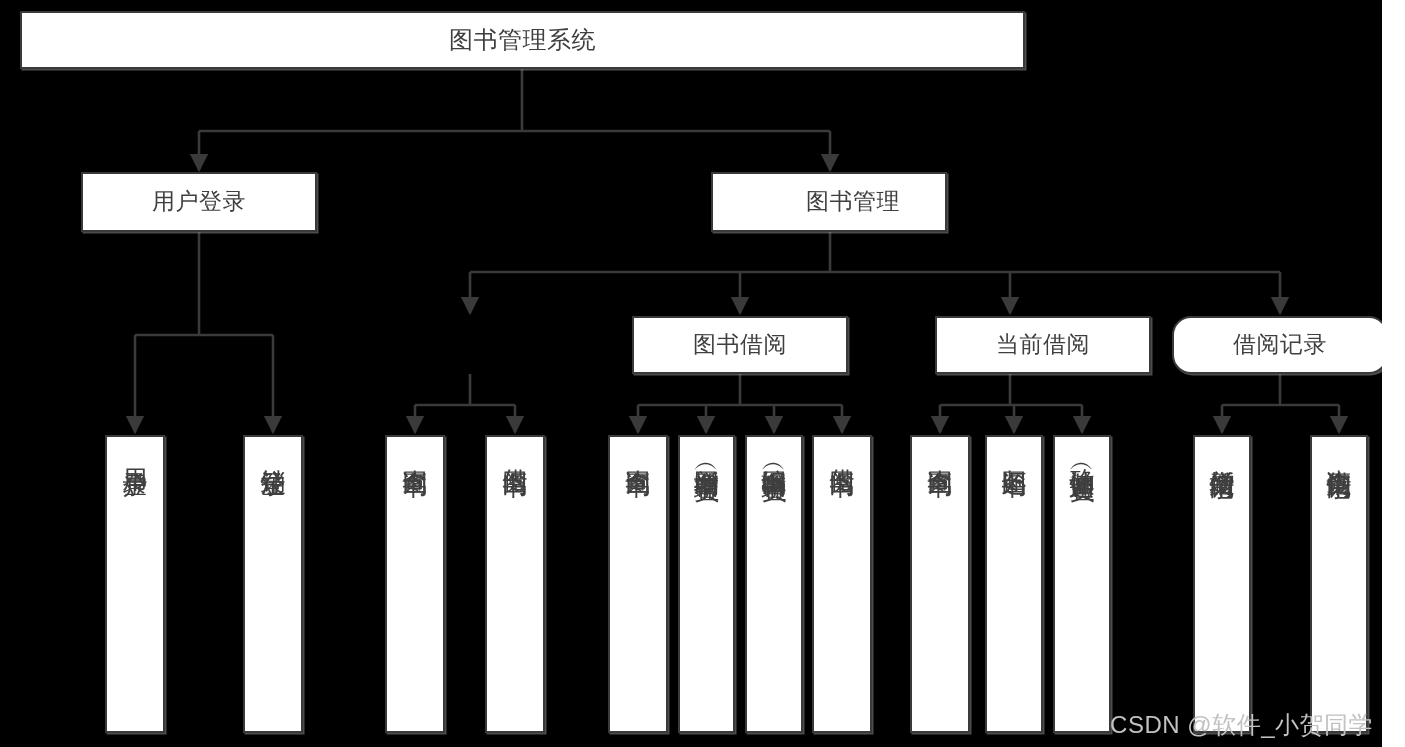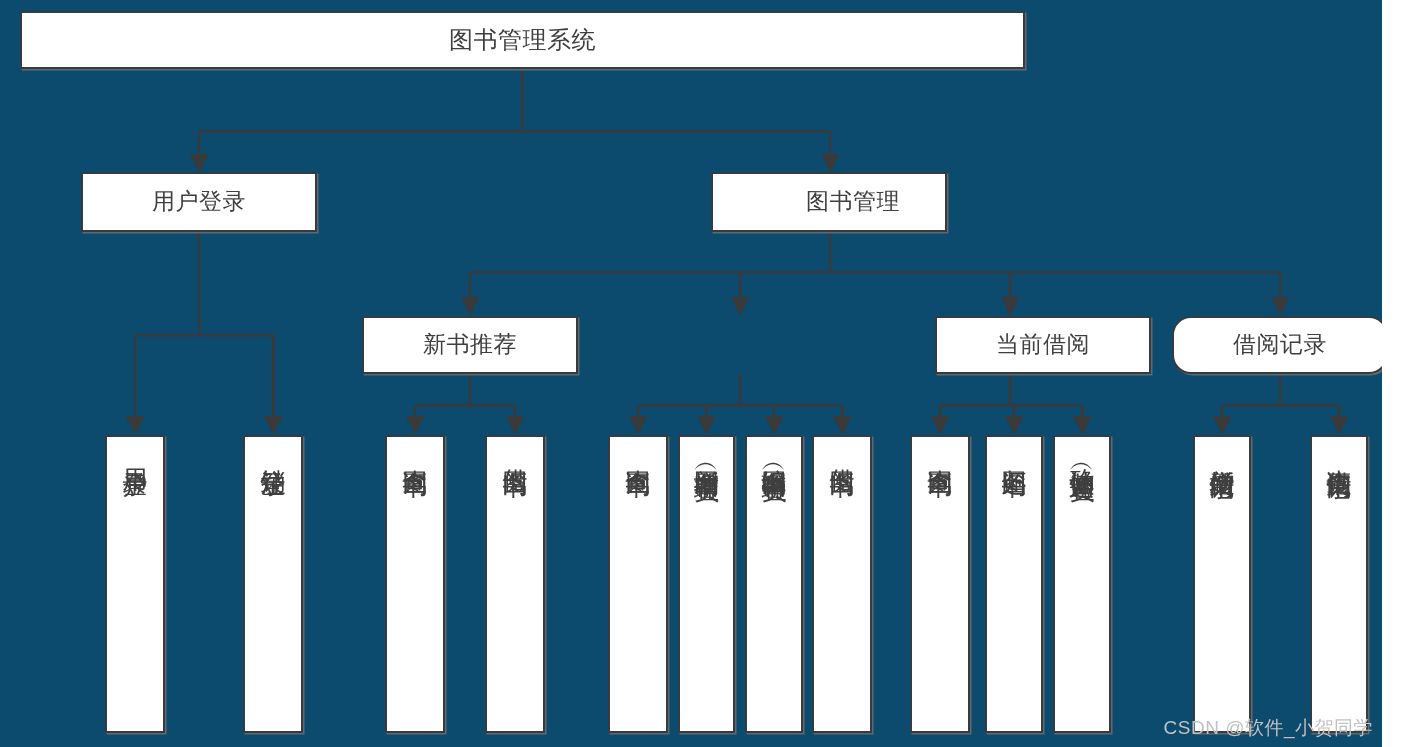--- a/index.html
+++ b/index.html
@@ -7,21 +7,21 @@
     padding: 0;
     background: #ffffff;
   }
   body {
     font-family: "Liberation Sans", "DejaVu Sans", sans-serif;
   }
   #canvas {
     position: relative;
     width: 1382px;
     height: 747px;
-    background: #0c4a6e;
+    background: #000000;
     overflow: hidden;
   }
   #wires {
     position: absolute;
     left: 0;
     top: 0;
     width: 1405px;
     height: 747px;
     pointer-events: none;
   }
@@ -57,21 +57,21 @@
     text-orientation: upright;
     font-size: 25px;
     line-height: 1.0;
     letter-spacing: 1.5px;
     white-space: nowrap;
   }
   #watermark {
     position: absolute;
     right: 9px;
     bottom: 6px;
-    font-size: 19px;
+    font-size: 24px;
     color: #c2c2c2;
     letter-spacing: 0.5px;
     white-space: nowrap;
   }
 </style>
 </head>
 <body>
 
 <div id="canvas">
 
@@ -141,22 +141,22 @@
     <span class="lbl">图书管理系统</span>
   </div>
 
   <div class="node horiz" style="left: 81px; top: 172px; width: 236px; height: 60px;">
     <span class="lbl">用户登录</span>
   </div>
   <div class="node horiz" style="left: 711px; top: 172px; width: 236px; height: 60px; padding-left: 48px;">
     <span class="lbl">图书管理</span>
   </div>
 
-  <div class="node horiz" style="left: 362px; top: 316px; width: 216px; height: 58px;">
-    <span class="lbl">新书推荐</span>
+  <div class="node horiz" style="left: 632px; top: 316px; width: 216px; height: 58px;">
+    <span class="lbl">图书借阅</span>
   </div>
   <div class="node horiz" style="left: 902px; top: 316px; width: 216px; height: 58px; margin-left: 33px;">
     <span class="lbl">当前借阅</span>
   </div>
   <div class="node horiz" style="left: 1172px; top: 316px; width: 216px; height: 58px; border-radius: 19px;">
     <span class="lbl">借阅记录</span>
   </div>
 
   <div class="node vert" style="left: 105px; top: 435px; width: 60px; height: 298px;">
     <span class="lbl">用户登录</span>

